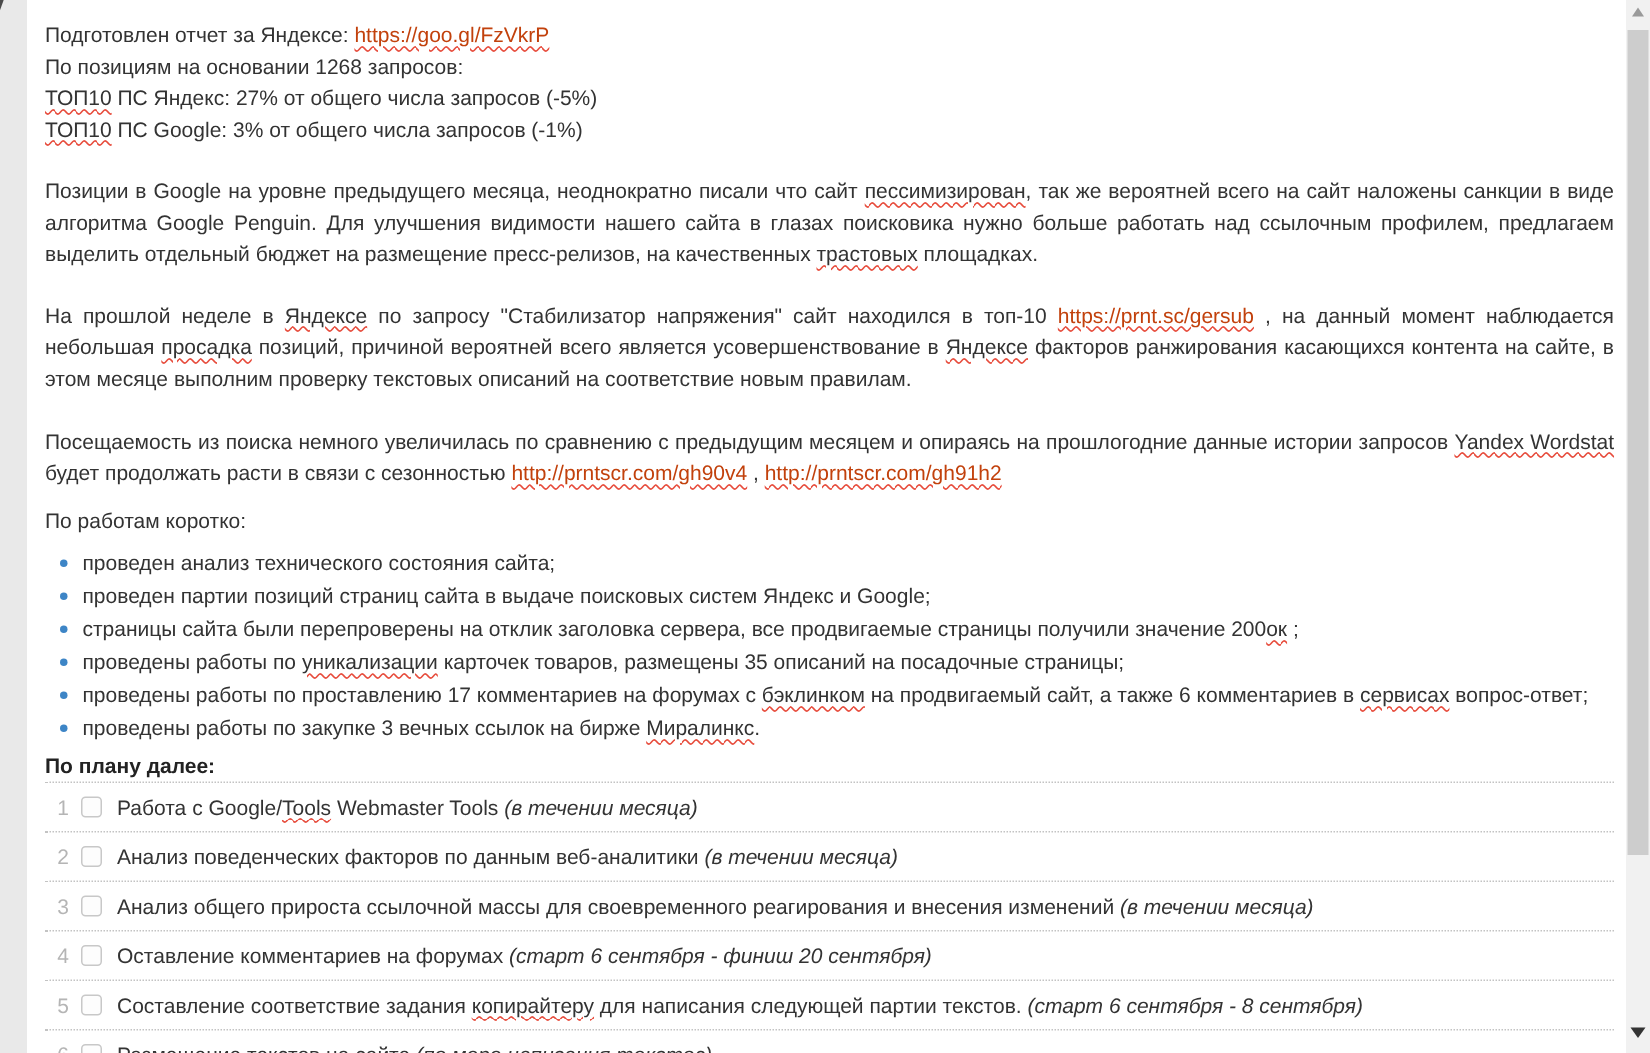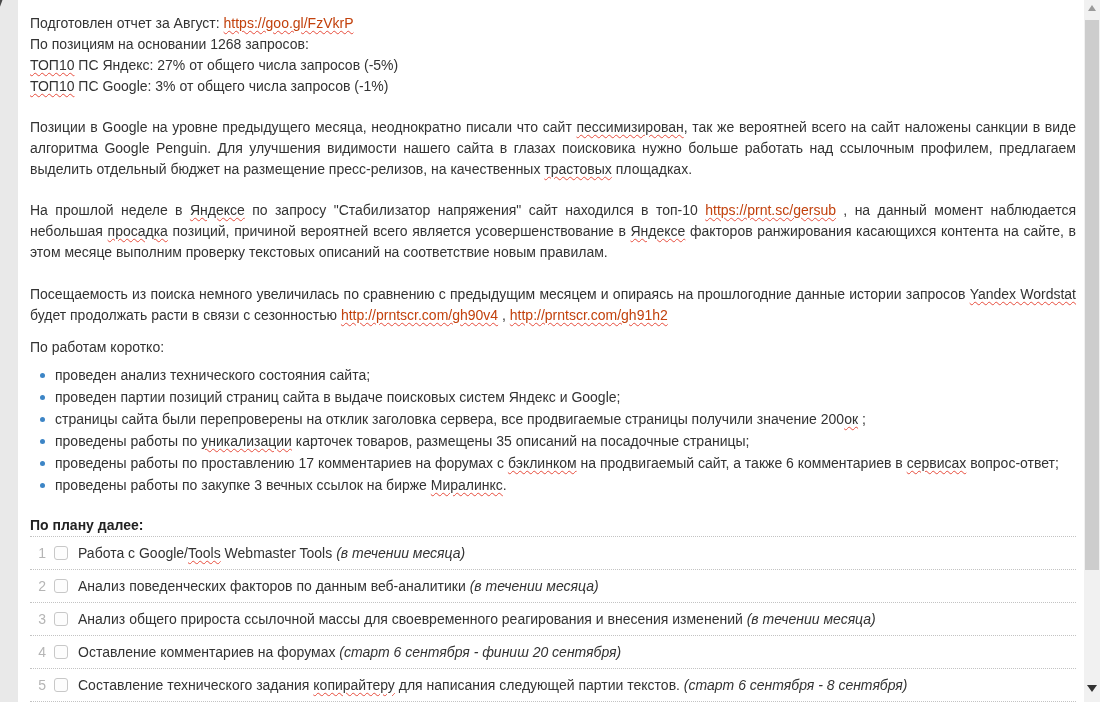--- a/index.html
+++ b/index.html
@@ -14,21 +14,21 @@
   .intro .line{white-space:nowrap;}
   .para{margin:20px 0 0 0;text-align:justify;}
   .para:nth-of-type(3){margin-top:21px;}
   .link{color:#c2410c;cursor:pointer;}
   .sp{text-decoration:underline wavy #e74c3c;text-decoration-thickness:1px;text-underline-offset:2px;}
   .it{font-style:italic;}
   .work-title{margin-top:11px;}
   .bullets{margin-top:6px;}
   .b-row{position:relative;padding-left:25px;line-height:22px;}
   .dot{position:absolute;left:10px;top:9px;width:5px;height:5px;border-radius:50%;background:#3d85c6;}
-  .plan-title{margin-top:19px;font-weight:bold;color:#222;}
+  .plan-title{margin-top:4px;font-weight:bold;color:#222;}
   .plan{margin-top:0;}
   .row{display:flex;align-items:center;height:32px;border-top:1px dotted #c3c3c3;}
   .num{flex:0 0 16px;width:16px;text-align:right;color:#b5b5b5;}
   .cb{appearance:none;-webkit-appearance:none;width:14px;height:14px;border:1px solid #c8c8c8;
     border-radius:3px;background:#fdfdfd;margin:0 10px 0 8px;flex:0 0 auto;cursor:pointer;}
   .scrollbar{position:absolute;right:0;top:0;width:16px;height:702px;background:#f1f1f1;}
   .sb-btn{position:absolute;left:0;width:16px;height:16px;display:flex;align-items:center;justify-content:center;cursor:pointer;}
   .sb-up{top:0;}
   .sb-down{top:680px;}
   .tri-up{width:0;height:0;border-left:4px solid transparent;border-right:4px solid transparent;border-bottom:6px solid #9a9a9a;}
@@ -37,21 +37,21 @@
 </style>
 </head>
 <body>
 
 <div class="gutter"></div>
 <div class="corner-mark"></div>
 
 <div class="content">
 
   <div class="intro">
-    <div class="line"><span>Подготовлен отчет за Август: </span><span class="sp"><a class="link">https://goo.gl/FzVkrP</a></span></div>
+    <div class="line"><span>Подготовлен отчет за Яндексе: </span><span class="sp"><a class="link">https://goo.gl/FzVkrP</a></span></div>
     <div class="line"><span>По позициям на основании 1268 запросов:</span></div>
     <div class="line"><span class="sp">ТОП10</span><span> ПС Яндекс: 27% от общего числа запросов (-5%)</span></div>
     <div class="line"><span class="sp">ТОП10</span><span> ПС Google: 3% от общего числа запросов (-1%)</span></div>
   </div>
 
   <p class="para"><span>Позиции в Google на уровне предыдущего месяца, неоднократно писали что сайт </span><span class="sp">пессимизирован</span><span>, так же вероятней всего на сайт наложены санкции в виде алгоритма Google Penguin. Для улучшения видимости нашего сайта в глазах поисковика нужно больше работать над ссылочным профилем, предлагаем выделить отдельный бюджет на размещение пресс-релизов, на качественных </span><span class="sp">трастовых</span><span> площадках.</span></p>
   <p class="para"><span>На прошлой неделе в </span><span class="sp">Яндексе</span><span> по запросу "Стабилизатор напряжения" сайт находился в топ-10 </span><span class="sp"><a class="link">https://prnt.sc/gersub</a></span><span> , на данный момент наблюдается небольшая </span><span class="sp">просадка</span><span> позиций, причиной вероятней всего является усовершенствование в </span><span class="sp">Яндексе</span><span> факторов ранжирования касающихся контента на сайте, в этом месяце выполним проверку текстовых описаний на соответствие новым правилам.</span></p>
   <p class="para"><span>Посещаемость из поиска немного увеличилась по сравнению с предыдущим месяцем и опираясь на прошлогодние данные истории запросов </span><span class="sp">Yandex Wordstat</span><span> будет продолжать расти в связи с сезонностью </span><span class="sp"><a class="link">http://prntscr.com/gh90v4</a></span><span>  , </span><span class="sp"><a class="link">http://prntscr.com/gh91h2</a></span></p>
 
   <div class="work-title">По работам коротко:</div>
@@ -102,21 +102,21 @@
       <span class="txt"><span>Анализ общего прироста ссылочной массы для своевременного реагирования и внесения изменений </span><span class="it">(в течении месяца)</span></span>
     </div>
     <div class="row">
       <span class="num">4</span>
       <input type="checkbox" class="cb" style="">
       <span class="txt"><span>Оставление комментариев на форумах </span><span class="it">(старт 6 сентября - финиш 20 сентября)</span></span>
     </div>
     <div class="row">
       <span class="num">5</span>
       <input type="checkbox" class="cb" style="">
-      <span class="txt"><span>Составление технического задания </span><span class="sp">копирайтеру</span><span> для написания следующей партии текстов. </span><span class="it">(старт 6 сентября - 8 сентября)</span></span>
+      <span class="txt"><span>Составление соответствие задания </span><span class="sp">копирайтеру</span><span> для написания следующей партии текстов. </span><span class="it">(старт 6 сентября - 8 сентября)</span></span>
     </div>
     <div class="row">
       <span class="num">6</span>
       <input type="checkbox" class="cb" style="">
       <span class="txt"><span>Размещение текстов на сайте </span><span class="it">(по мере написания текстов)</span></span>
     </div>
   </div>
 
 </div>
 

